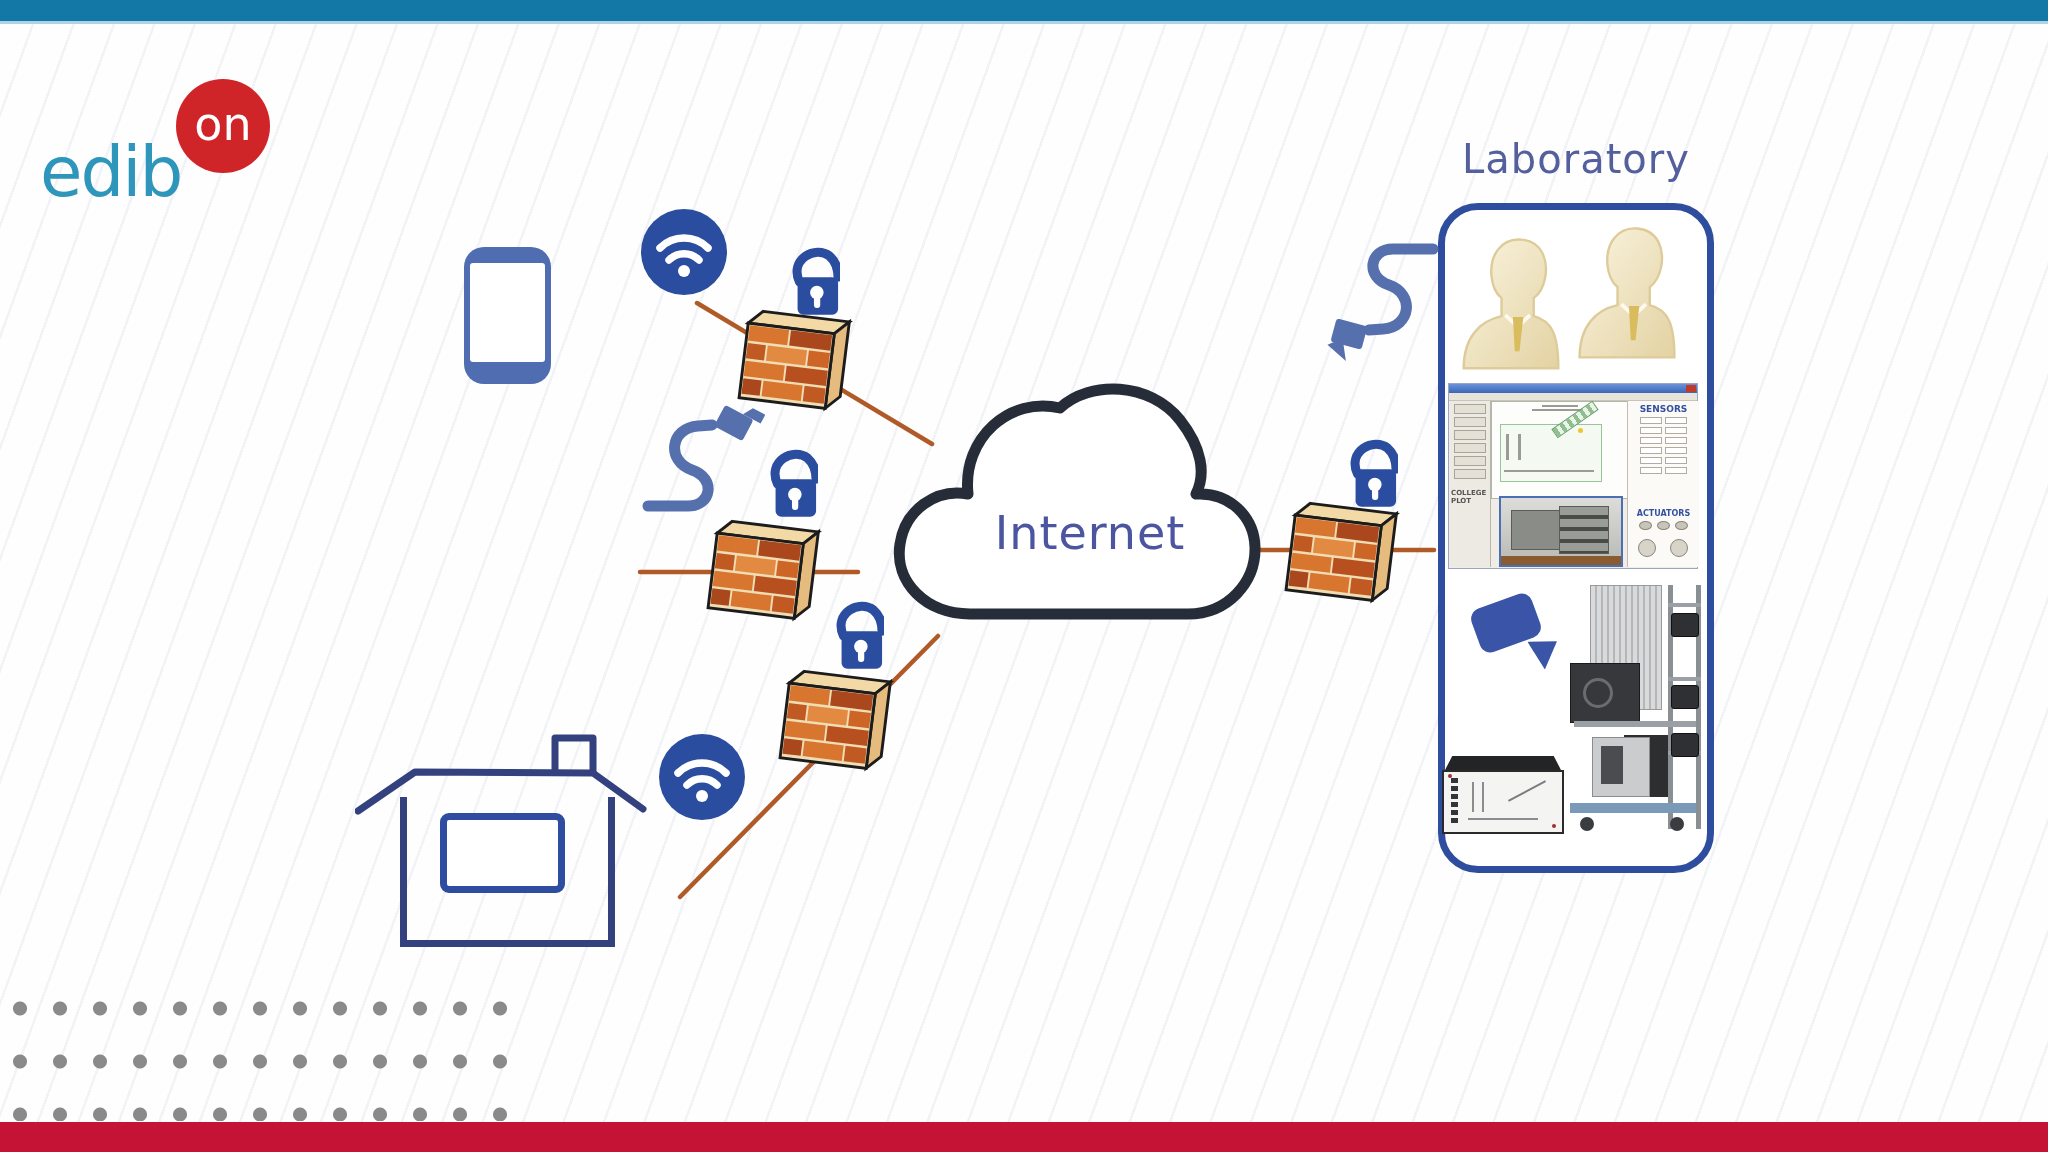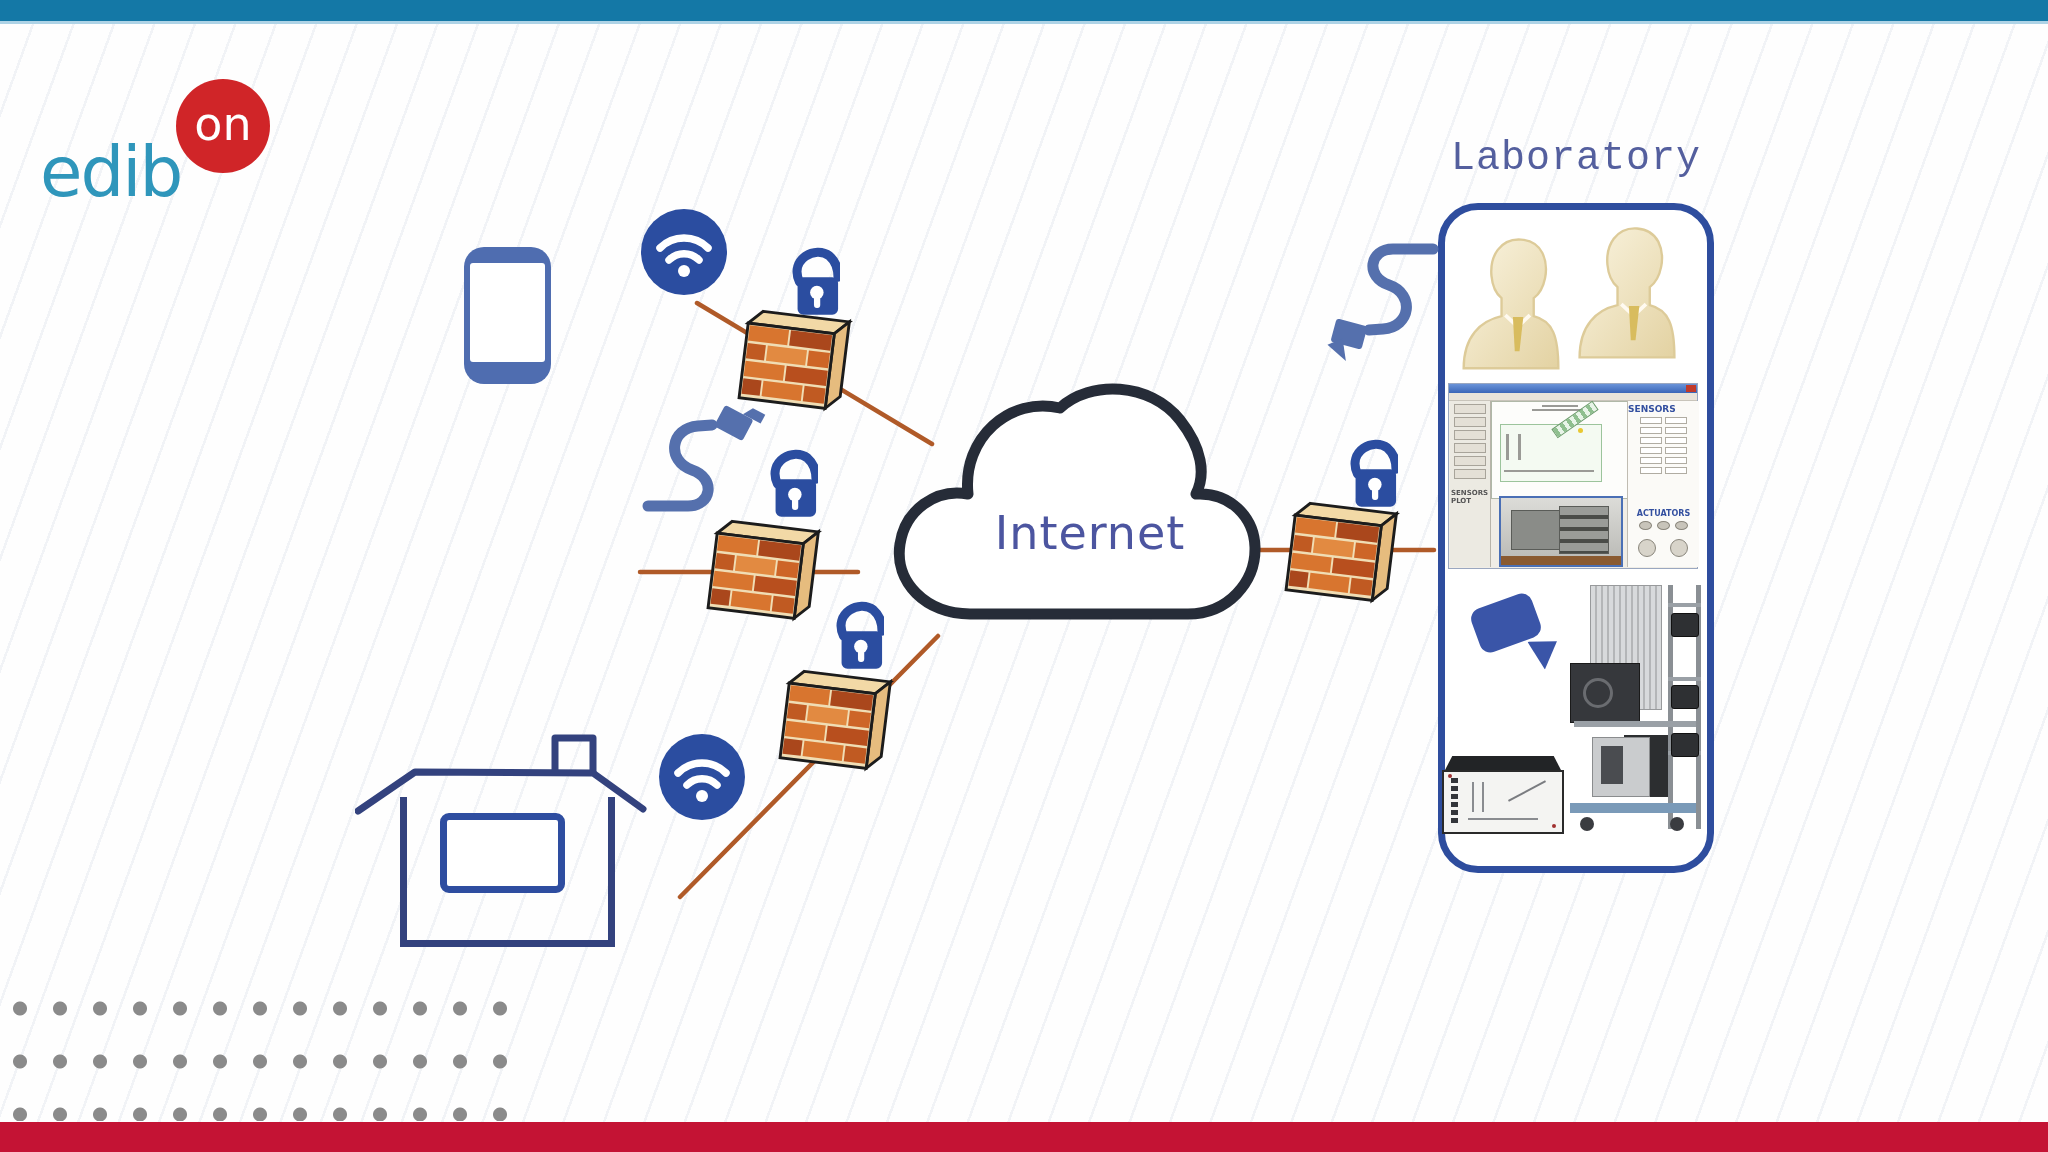--- a/index.html
+++ b/index.html
@@ -16,21 +16,21 @@
 
   
   .logo-edib{left:40px;top:94px;font-size:69px;line-height:1;letter-spacing:-2px;color:#2f96bb;z-index:5;margin-top:44px;}
   .logo-circle{left:176px;top:79px;width:94px;height:94px;border-radius:50%;background:#d02528;z-index:4;
     display:flex;align-items:center;justify-content:center;}
   .logo-on{color:#fff;font-size:46px;font-weight:500;letter-spacing:0;padding-bottom:4px;}
 
   
   .lbl{color:#5b68a8;font-size:42px;letter-spacing:1px;text-align:center;z-index:3;}
   .lbl-anywhere{left:320px;top:168px;width:380px;}
-  .lbl-laboratory{left:1436px;top:136px;width:280px;color:#545f9e;font-size:40px;font-family:Liberation Mono, monospace;}
+  .lbl-laboratory{left:1436px;top:136px;width:280px;color:#545f9e;font-size:40px;}
   .lbl-internet{left:958px;top:506px;width:264px;font-size:46px;color:#4c55a0;z-index:3;text-align:center;}
 
   
   .phone{left:464px;top:247px;width:87px;height:137px;background:#4f6db0;border-radius:20px;z-index:3;}
   .phone-screen{position:absolute;left:6px;right:6px;top:16px;bottom:22px;background:#fff;border-radius:3px;}
 
   
   .wifi{z-index:4;}
 
   
@@ -81,21 +81,21 @@
   .sc-left{position:absolute;left:1px;top:17px;width:40px;height:166px;background:#eceae2;border-right:1px solid #b8b4aa;}
   .sc-btn{margin:3px auto;width:30px;height:8px;background:#e4e0d6;border:1px solid #a8a49a;}
   .sc-plot-lbl{position:absolute;left:2px;top:106px;width:38px;font-size:7px;font-weight:bold;color:#555;line-height:1.1;}
   .sc-main{position:absolute;left:42px;top:17px;width:136px;height:96px;background:#fdfdfb;border:1px solid #b0b8a8;}
   .sc-flow{position:absolute;left:8px;top:22px;width:100px;height:56px;border:1px solid #9cc49c;background:#f4faf2;}
   .sc-conv{position:absolute;left:58px;top:12px;width:48px;height:9px;transform:rotate(-35deg);
     background:repeating-linear-gradient(90deg,#8fbf8f 0 4px,#e8f4e8 4px 8px);border:1px solid #6a9a6a;}
   .sc-bar{position:absolute;background:#9a9a96;}
   .sc-dot{position:absolute;width:5px;height:5px;border-radius:50%;background:#e8c832;}
   .sc-right{position:absolute;left:178px;top:17px;width:71px;height:166px;background:#fbfaf7;border-left:1px solid #c0bcb2;}
-  .sc-sensors{margin-top:3px;font-size:9px;font-weight:bold;color:#3450a0;letter-spacing:0;}
+  .sc-sensors{margin-top:3px;text-align:center;font-size:9px;font-weight:bold;color:#3450a0;letter-spacing:0;}
   .sc-actuators{position:absolute;left:0;top:108px;width:71px;text-align:center;font-size:8px;font-weight:bold;color:#3450a0;}
   .sc-row{display:flex;justify-content:center;gap:3px;margin-top:3px;}
   .sc-cell{width:20px;height:5px;border:1px solid #b0aca2;background:#fff;}
   .sc-knobs{position:absolute;left:0;top:120px;width:71px;display:flex;justify-content:center;gap:5px;}
   .sc-knob{width:11px;height:7px;border-radius:50%;background:#c8c4ba;border:1px solid #8a867c;}
   .sc-dial{position:absolute;top:138px;width:16px;height:16px;border-radius:50%;background:#d8d4ca;border:1px solid #8a867c;}
   .sc-photo{position:absolute;left:50px;top:112px;width:124px;height:71px;box-sizing:border-box;
     border:2px solid #4a6fb5;background:linear-gradient(#dcdcd8,#b8b8b4);}
   .sc-eq1{position:absolute;left:10px;top:12px;width:80px;height:38px;background:#8a8c88;border:1px solid #5a5c58;}
   .sc-eq2{position:absolute;left:58px;top:8px;width:48px;height:46px;background:#a2a4a0;border:1px solid #5a5c58;
@@ -289,21 +289,21 @@
     <div class="sc-close"></div>
     <div class="sc-menu"></div>
     <div class="sc-left">
       <div class="sc-btn"></div>
       <div class="sc-btn"></div>
       <div class="sc-btn"></div>
       <div class="sc-btn"></div>
       <div class="sc-btn"></div>
       <div class="sc-btn"></div>
     </div>
-    <div class="sc-plot-lbl">SENSORS PLOT</div>
+    <div class="sc-plot-lbl">COLLEGE PLOT</div>
     <div class="sc-main">
       <div class="sc-bar" style="left:50px;top:3px;width:36px;height:2px"></div>
       <div class="sc-bar" style="left:40px;top:7px;width:56px;height:2px"></div>
       <div class="sc-flow"></div>
       <div class="sc-conv"></div>
       <div class="sc-dot" style="left:86px;top:26px"></div>
       <div class="sc-bar" style="left:14px;top:32px;width:3px;height:26px"></div>
       <div class="sc-bar" style="left:26px;top:32px;width:3px;height:26px"></div>
       <div class="sc-bar" style="left:12px;top:68px;width:90px;height:2px"></div>
     </div>

